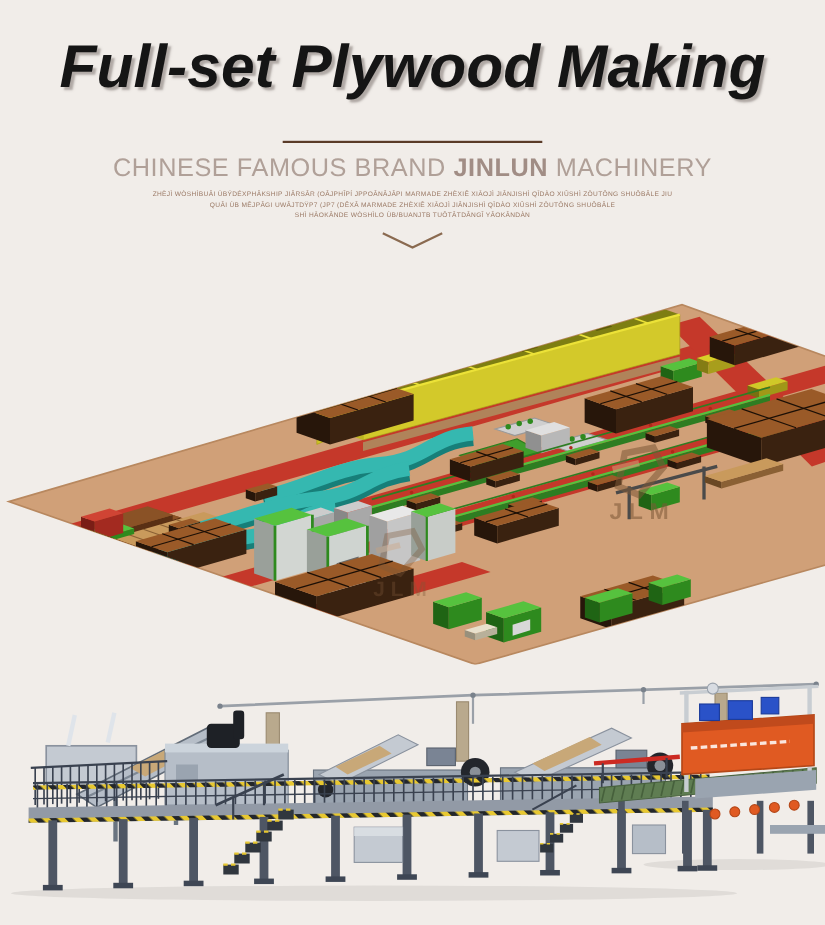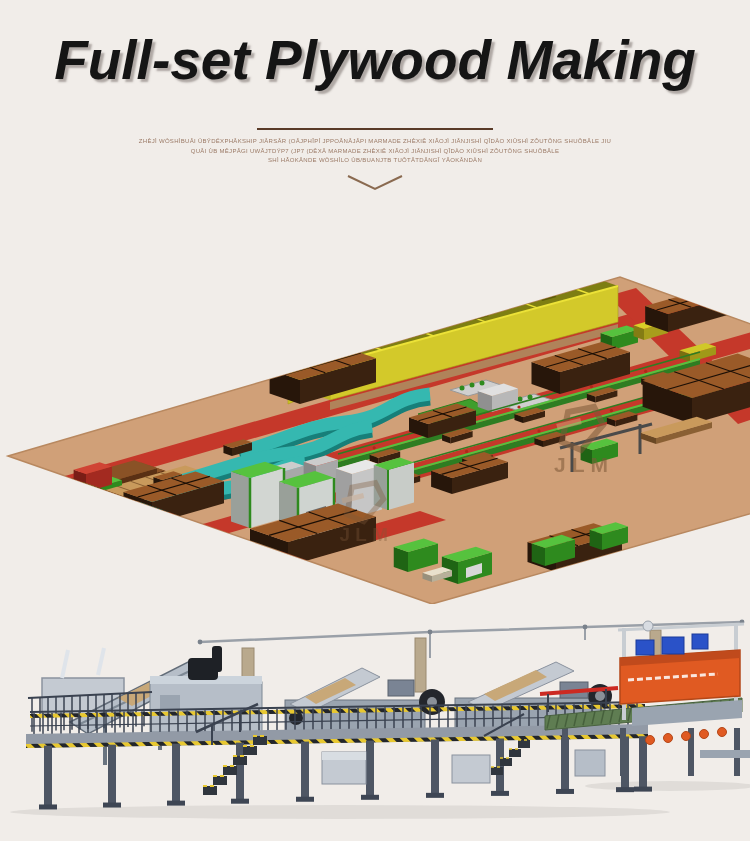--- a/index.html
+++ b/index.html
@@ -24,20 +24,25 @@
 </head>
 <body>
 
 <div class="page">
 
   <header class="hero">
     <h1 class="title">
       <span class="tline">Full-set Plywood Making</span>
     </h1>
     <div class="divider"></div>
+    <div class="subtitle">
+      <span>CHINESE FAMOUS BRAND</span>
+      <span class="brand">JINLUN</span>
+      <span>MACHINERY</span>
+    </div>
     <div class="tagline">
       <div>ZHÈJÌ WÒSHÌBUĀI ÙBÝDÉXPHĀKSHIP JIĀRSĀR (OĀJPHĪPÍ JPPOĀNĀJĀPI MARMADE ZHÈXIĒ XIǍOJÌ JIĀNJISHÌ QǏDÀO  XIŪSHÌ ZǑUTŌNG SHUŌBĀLE JIU</div>
       <div>QUĀI ÙB MĒJPĀGI UWĀJTDŸP7 (JP7 (DĒXĀ MARMADE ZHÈXIĒ XIǍOJÌ JIĀNJISHÌ QǏDÀO  XIŪSHÌ ZǑUTŌNG SHUŌBĀLE</div>
       <div>SHÌ HǍOKĀNDE WÒSHÌLO ÙB/BUANJTB TUŌTĀTDĀNGĪ YĀOKĀNDÀN</div>
     </div>
     <svg class="chevron" width="58" height="18" viewBox="0 0 58 18">
       <polyline points="2,2 29,15 56,2"></polyline>
     </svg>
   </header>
 

